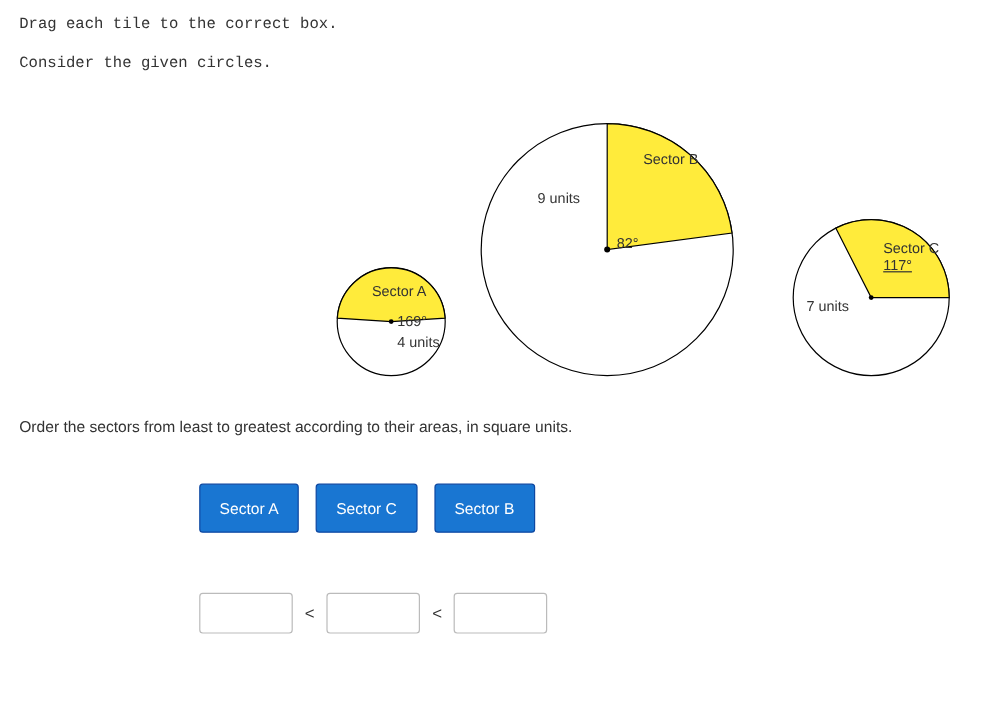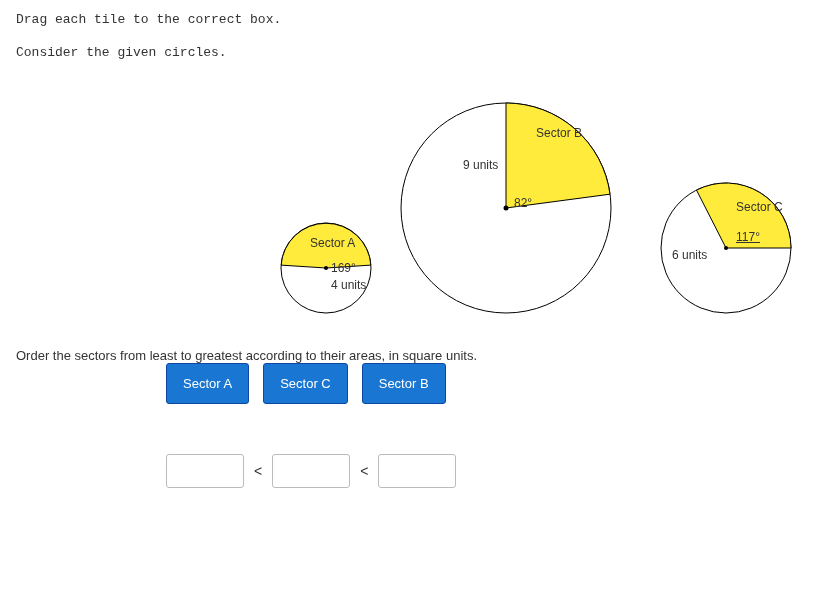--- a/index.html
+++ b/index.html
@@ -19,21 +19,21 @@
     }
     .circle-wrap {
       position: absolute;
     }
     .circle-wrap svg { display: block; }
     .label {
       font-size: 12px;
       position: absolute;
       white-space: nowrap;
     }
-    .prompt { font-size: 13px; }
+    .prompt { font-size: 13px; margin-bottom: 40px; }
     .tiles-row {
       display: flex;
       gap: 14px;
       margin-left: 150px;
       margin-bottom: 50px;
     }
     .tile {
       background: #1976d2;
       color: #fff;
       border: 1px solid #0d47a1;
@@ -80,34 +80,34 @@
   </div>
 
   <div class="circle-wrap" style="left:380px; top:20px;">
     <svg width="220" height="220" viewBox="0 0 220 220">
       <circle cx="110" cy="110" r="105" fill="#fff" stroke="#000" stroke-width="1"></circle>
 
       <path d="M 110 110 L 110 5 A 105 105 0 0 1 214.01 96.2 Z" fill="#ffeb3b" stroke="#000" stroke-width="1"></path>
       <circle cx="110" cy="110" r="2.5" fill="#000"></circle>
     </svg>
     <div class="label" style="left:140px; top:28px;">Sector B</div>
-    <div class="label" style="left:67px; top:60px;">9 units</div>
+    <div class="label" style="left:52px; top:60px;">9 units</div>
     <div class="label" style="left:118px; top:98px;">82°</div>
   </div>
 
   <div class="circle-wrap" style="left:640px; top:100px;">
     <svg width="140" height="140" viewBox="0 0 140 140">
       <circle cx="70" cy="70" r="65" fill="#fff" stroke="#000" stroke-width="1"></circle>
 
       <path d="M 70 70 L 135 70 A 65 65 0 0 0 40.49 12.09 Z" fill="#ffeb3b" stroke="#000" stroke-width="1"></path>
       <circle cx="70" cy="70" r="2" fill="#000"></circle>
     </svg>
     <div class="label" style="left:80px; top:22px;">Sector C</div>
-    <div class="label" style="left:80px; top:52px;text-decoration:underline;">117°</div>
-    <div class="label" style="left:16px; top:70px;">6 units</div>
+    <div class="label" style="left:80px; top:36px;text-decoration:underline;">117°</div>
+    <div class="label" style="left:16px; top:70px;">7 units</div>
   </div>
 
 </div>
 
 <div class="prompt">Order the sectors from least to greatest according to their areas, in square units.</div>
 
 <div class="tiles-row">
   <div class="tile">Sector A</div>
   <div class="tile">Sector C</div>
   <div class="tile">Sector B</div>

